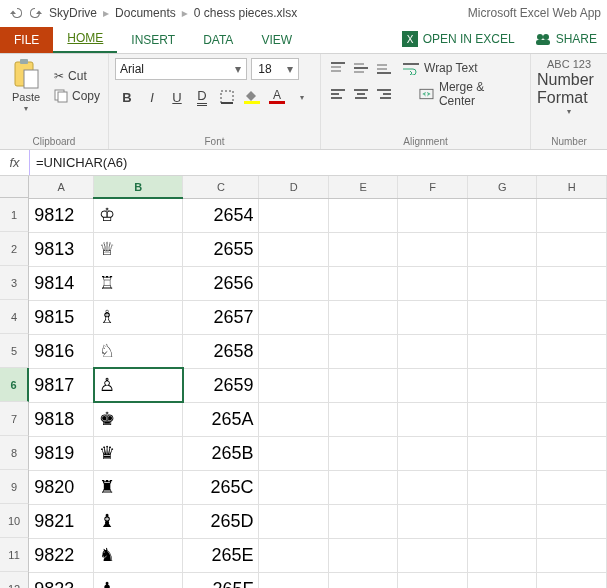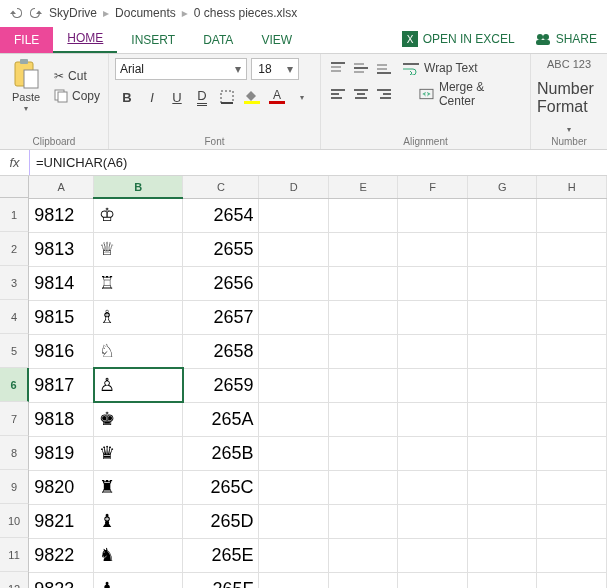--- a/index.html
+++ b/index.html
@@ -3,42 +3,42 @@
 <meta charset="utf-8">
 <style>
   html, body { margin:0; padding:0; font-family: "Segoe UI", Arial, sans-serif; font-size:13px; color:#222; background:#fff; width:607px; height:588px; overflow:hidden;}
   * { box-sizing:border-box; }
   .topbar { height:26px; background:#fff; display:flex; align-items:center; padding:0 6px; color:#444; font-size:12px; }
   .topbar .navbtn { width:20px; height:20px; display:flex; align-items:center; justify-content:center; color:#777; cursor:pointer; }
   .topbar .crumb { margin:0 3px; color:#444; }
   .topbar .sep { margin:0 3px; color:#aaa; }
   .topbar .apptitle { margin-left:auto; color:#666; font-size:12px; }
   .tabs { height:28px; display:flex; align-items:flex-end; background:#fff; border-bottom:1px solid #d4d4d4; padding-left:0; }
-  .filetab { background:#ec4899; color:#fff; padding:6px 14px; font-size:12px; cursor:pointer; }
+  .filetab { background:#c2410c; color:#fff; padding:6px 14px; font-size:12px; cursor:pointer; }
   .ribtab { padding:6px 14px; font-size:12px; color:#217346; cursor:pointer; }
-  .ribtab.active { color:#701a75; border-bottom:2px solid #217346; font-weight:normal;text-decoration:underline; }
+  .ribtab.active { color:#4d7c0f; border-bottom:2px solid #217346; font-weight:normal;text-decoration:underline; }
   .ribspacer { flex:1; }
   .ribaction { display:flex; align-items:center; gap:5px; color:#217346; padding:6px 10px; font-size:12px; cursor:pointer; }
   .ribbon { height:96px; background:#f3f3f3; border-bottom:1px solid #d4d4d4; display:flex; overflow:hidden; position:relative;}
   .group { border-right:1px solid #e0e0e0; display:flex; flex-direction:column; justify-content:space-between; padding:4px 6px 2px 6px; }
   .group-body { display:flex; align-items:center; gap:6px; }
   .group-label { text-align:center; font-size:10px; color:#777; padding-top:2px; }
   .pastebtn { width:40px; display:flex; flex-direction:column; align-items:center; color:#444; gap:1px; cursor:pointer;}
   .cliprow { display:flex; align-items:center; gap:4px; font-size:12px; color:#444; padding:1px 2px; cursor:pointer;}
   .font-select { display:flex; align-items:center; gap:4px; border:1px solid #c0c0c0; background:#fff; height:22px; font-size:12px; cursor:pointer;}
   .font-name { width:110px; padding:0 4px; overflow:hidden; text-overflow:ellipsis; white-space:nowrap; }
   .font-size { width:26px; text-align:center; }
   .chev { width:16px; text-align:center; color:#666; }
   .fontbtns { display:flex; gap:1px; }
   .fbtn { width:24px; height:22px; display:flex; align-items:center; justify-content:center; cursor:pointer; color:#444; font-size:13px; }
   .colorbox { width:16px; height:3px; }
   .alignrow { display:flex; gap:1px; }
   .abtn { width:22px; height:20px; display:flex; align-items:center; justify-content:center; cursor:pointer; color:#666; }
   .widebtn { display:flex; align-items:center; gap:5px; padding:0 6px; height:20px; cursor:pointer; color:#444; font-size:12px;}
-  .numfmt { width:64px; display:flex; flex-direction:column; align-items:center; color:#444; gap:10px; cursor:pointer;}
+  .numfmt { width:64px; display:flex; flex-direction:column; align-items:center; color:#444; gap:1px; cursor:pointer;}
   .formula { height:26px; border-bottom:1px solid #d4d4d4; display:flex; align-items:center; font-size:13px; }
   .fx { width:30px; text-align:center; color:#555; font-style:italic; border-right:1px solid #c4b5fd; height:100%; display:flex; align-items:center; justify-content:center; cursor:pointer;}
   .formula .val { padding:0 6px; flex:1; color:#222; }
   .grid { display:flex; }
   .rowheads { width:30px; }
   .corner { height:22px; background:#f3f3f3; border-right:1px solid #c6c6c6; border-bottom:1px solid #c6c6c6; }
   .rh { height:34px; background:#f3f3f3; border-right:1px solid #c6c6c6; border-bottom:1px solid #e0e0e0; display:flex; align-items:center; justify-content:center; font-size:11px; color:#555;}
   .rh.sel { background:#d6ead6; color:#217346; font-weight:600; border-right:2px solid #217346;}
   table.gridt { border-collapse:collapse; table-layout:fixed; }
   table.gridt th { height:22px; background:#f3f3f3; border-right:1px solid #e0e0e0; border-bottom:1px solid #c6c6c6; font-weight:normal; font-size:11px; color:#555; }
@@ -63,20 +63,21 @@
   <div class="navbtn">
     <svg width="14" height="14" viewBox="0 0 14 14">
         <path d="M6 2a5 5 0 1 0 4.9 6H13l-3-3.5L7 8h2.8A4 4 0 1 1 6 3z" fill="#777"></path>
       </svg>
   </div>
   <span class="crumb">SkyDrive</span>
   <span class="sep">▸</span>
   <span class="crumb">Documents</span>
   <span class="sep">▸</span>
   <span class="crumb">0 chess pieces.xlsx</span>
+  <span class="apptitle">Microsoft Excel Web App</span>
 </div>
 
 <div class="tabs">
   <div class="filetab">FILE</div>
   <div class="ribtab active">HOME</div>
   <div class="ribtab">INSERT</div>
   <div class="ribtab">DATA</div>
   <div class="ribtab">VIEW</div>
   <div class="ribspacer"></div>
   <div class="ribaction">

